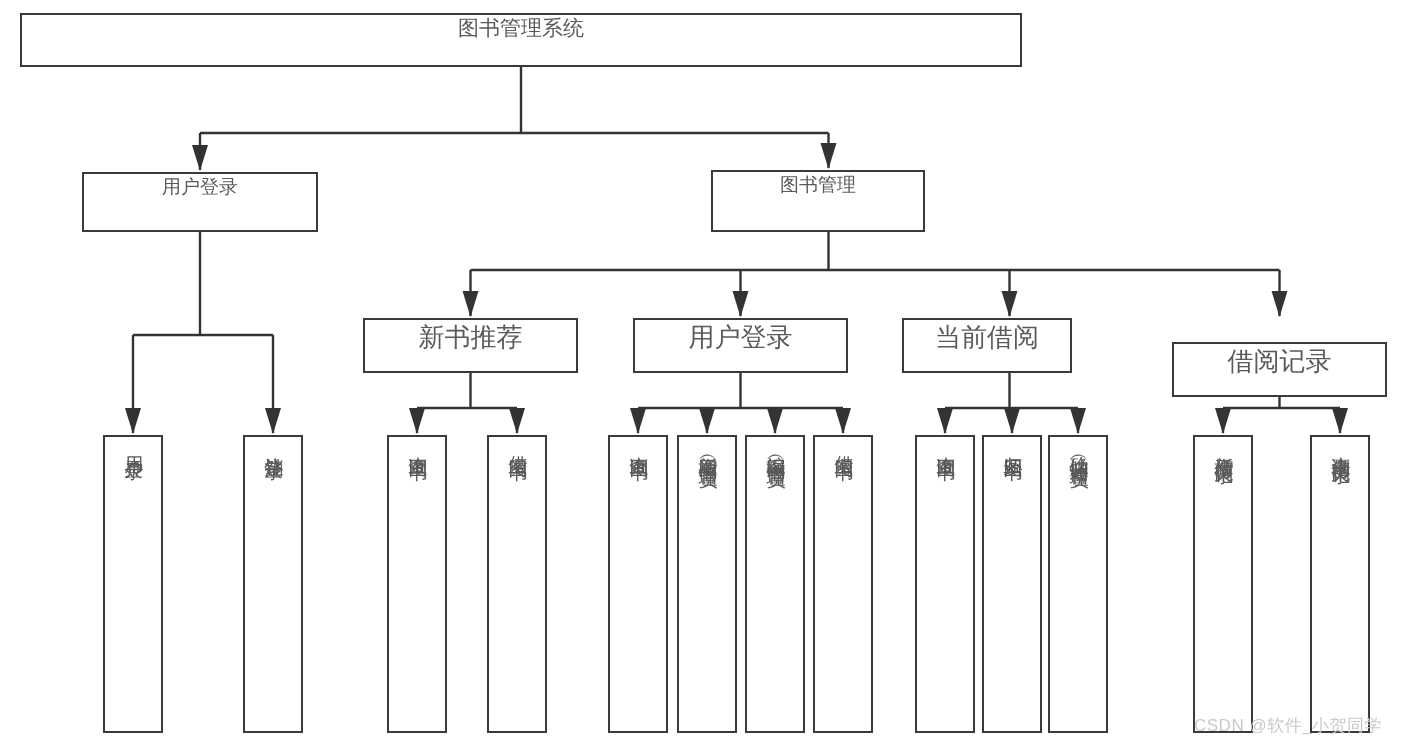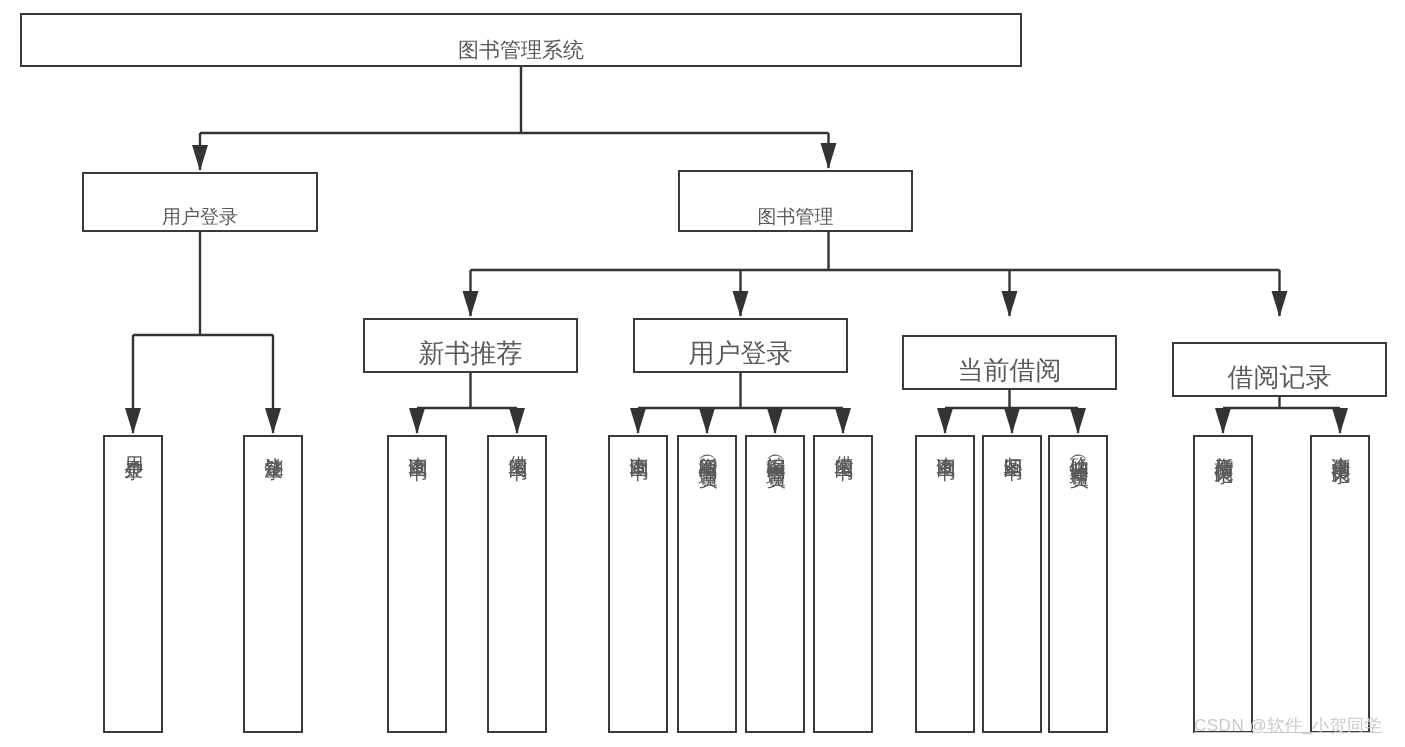--- a/index.html
+++ b/index.html
@@ -33,21 +33,21 @@
   .arrow-head {
     fill: #333333;
     stroke: none;
   }
   .node-box {
     position: absolute;
     box-sizing: border-box;
     background: #ffffff;
     border: 2.4px solid #3a3a3a;
     display: flex;
-    align-items: flex-end;
+    align-items: flex-start;
     justify-content: center;
     color: #5a5a5a;
     text-rendering: geometricPrecision;
   }
   .node-box.level-root {
     font-size: 21px;
   }
   .node-box.level-1 {
     font-size: 19px;
   }
@@ -70,21 +70,20 @@
   .node-label {
     white-space: nowrap;
   }
   .watermark {
     position: absolute;
     color: #c9c9c9;
     font-size: 17px;
     letter-spacing: 0.5px;
     white-space: nowrap;
     user-select: none;
-    text-decoration: underline;
   }
 </style>
 </head>
 <body>
 
 <div id="diagram-canvas">
 
   <svg class="connector-layer" viewBox="0 0 1405 747" id="connectors">
       <line x1="521" y1="67" x2="521" y2="133" class="conn-line"></line>
       <line x1="200" y1="133" x2="828.5" y2="133" class="conn-line"></line>
@@ -140,30 +139,30 @@
       <polygon points="1332,408 1348,408 1340,434" class="arrow-head"></polygon>
     </svg>
 
   <div id="node-layer">
       <div class="node-box level-root" style="left: 20px; top: 13px; width: 1002px; height: 54px;">
         <span class="node-label">图书管理系统</span>
       </div>
       <div class="node-box level-1" style="left: 82px; top: 172px; width: 236px; height: 60px;">
         <span class="node-label">用户登录</span>
       </div>
-      <div class="node-box level-1" style="left: 678px; top: 170px; width: 235px; height: 62px;">
+      <div class="node-box level-1" style="left: 711px; top: 170px; width: 214px; height: 62px;">
         <span class="node-label">图书管理</span>
       </div>
       <div class="node-box level-2" style="left: 363px; top: 318px; width: 215px; height: 55px;">
         <span class="node-label">新书推荐</span>
       </div>
       <div class="node-box level-2" style="left: 633px; top: 318px; width: 215px; height: 55px;">
         <span class="node-label">用户登录</span>
       </div>
-      <div class="node-box level-2" style="left: 902px; top: 318px; width: 215px; height: 55px; margin-top: 17px;">
+      <div class="node-box level-2" style="left: 902px; top: 318px; width: 170px; height: 55px;">
         <span class="node-label">当前借阅</span>
       </div>
       <div class="node-box level-2" style="left: 1172px; top: 318px; width: 215px; height: 55px; margin-top: 24px;">
         <span class="node-label">借阅记录</span>
       </div>
       <div class="node-box leaf" style="left: 103px; top: 435px; width: 60px; height: 298px;">
         <span class="leaf-label">用户登录</span>
       </div>
       <div class="node-box leaf" style="left: 243px; top: 435px; width: 60px; height: 298px;">
         <span class="leaf-label">注销登录</span>

